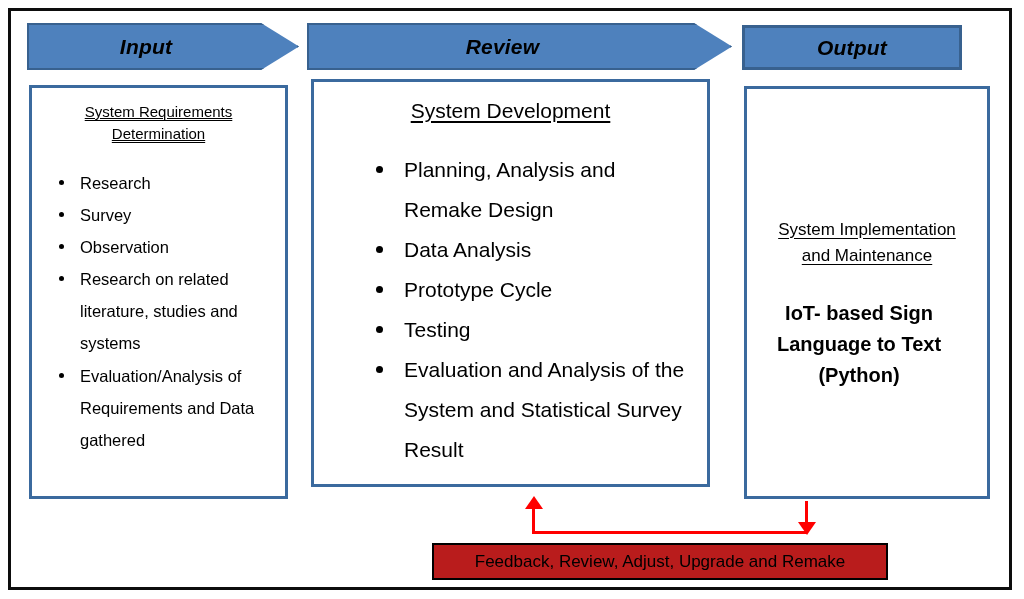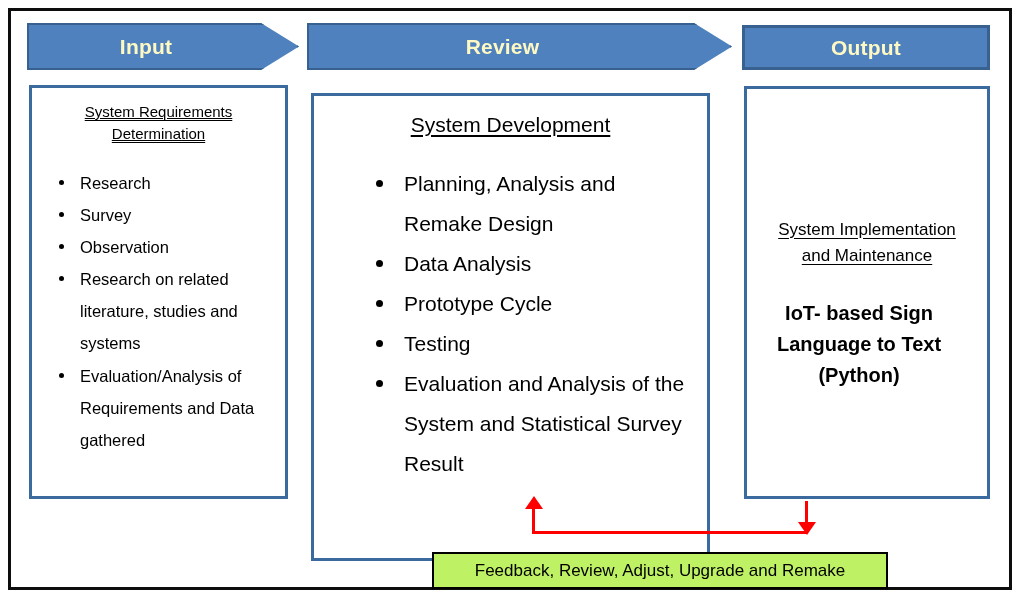--- a/index.html
+++ b/index.html
@@ -33,24 +33,25 @@
     background: #ffffff;
   }
 
   
   .banner {
     position: absolute;
     box-sizing: border-box;
     display: flex;
     align-items: center;
     justify-content: center;
-    color: #fef9c3;
+    color: #000000;
     font-weight: bold;
     font-size: 21px;
     letter-spacing: .2px;
+    font-style: italic;
   }
 
   .banner-arrow {
     background: #4e81bd;
     border: 2px solid #38618f;
     
     clip-path: polygon(0 0, calc(100% - 38px) 0, 100% 50%, calc(100% - 38px) 100%, 0 100%);
     -webkit-clip-path: polygon(0 0, calc(100% - 38px) 0, 100% 50%, calc(100% - 38px) 100%, 0 100%);
   }
   .banner-arrow .banner-label {
@@ -58,31 +59,31 @@
     margin-right: 34px;
   }
 
   .banner-rect {
     background: #4e81bd;
     border: 3px solid #38618f;
   }
 
   #banner-input  { left: 27px;  top: 23px; width: 272px; height: 47px; }
   #banner-process{ left: 307px; top: 23px; width: 425px; height: 47px; }
-  #banner-output { left: 742px; top: 25px; width: 248px; height: 45px; }
+  #banner-output { left: 742px; top: 25px; width: 220px; height: 45px; }
 
   
   .panel {
     position: absolute;
     background: #ffffff;
     border: 3px solid #3b6a9e;
     box-sizing: border-box;
   }
   #panel-input   { left: 29px;  top: 85px; width: 259px; height: 414px; }
-  #panel-process { left: 311px; top: 93px; width: 399px; height: 468px; }
+  #panel-process { left: 311px; top: 79px; width: 399px; height: 408px; }
   #panel-output  { left: 744px; top: 86px; width: 246px; height: 413px; }
 
   
   .panel-heading {
     text-align: center;
     color: #000000;
     font-size: 19px;
     line-height: 1.45;
     margin: 0;
     font-weight: normal;
@@ -167,28 +168,27 @@
   }
 
   
   .feedback-box {
     position: absolute;
     left: 432px;
     top: 543px;
     width: 456px;
     height: 37px;
     border: 2px solid #000000;
-    background: #bef264;
+    background: #b91c1c;
     box-sizing: border-box;
     display: flex;
     align-items: center;
     justify-content: center;
     font-size: 17px;
     color: #000000;
-    margin-top: 9px;
   }
 
   .loop-line {
     position: absolute;
     background: #ff0000;
   }
   
   #loop-horizontal {
     left: 533px;
     top: 531px;

